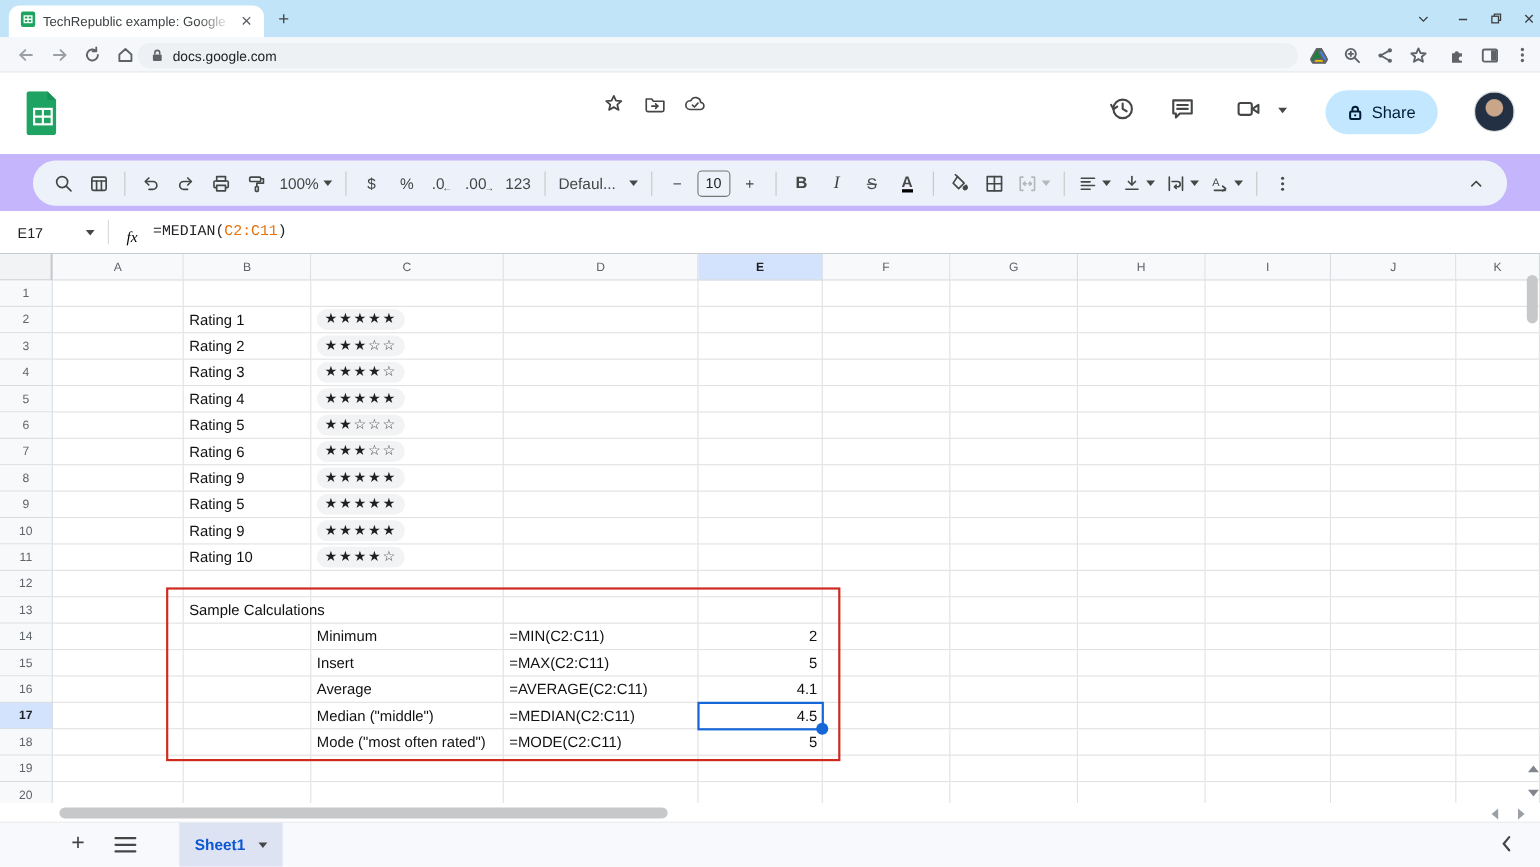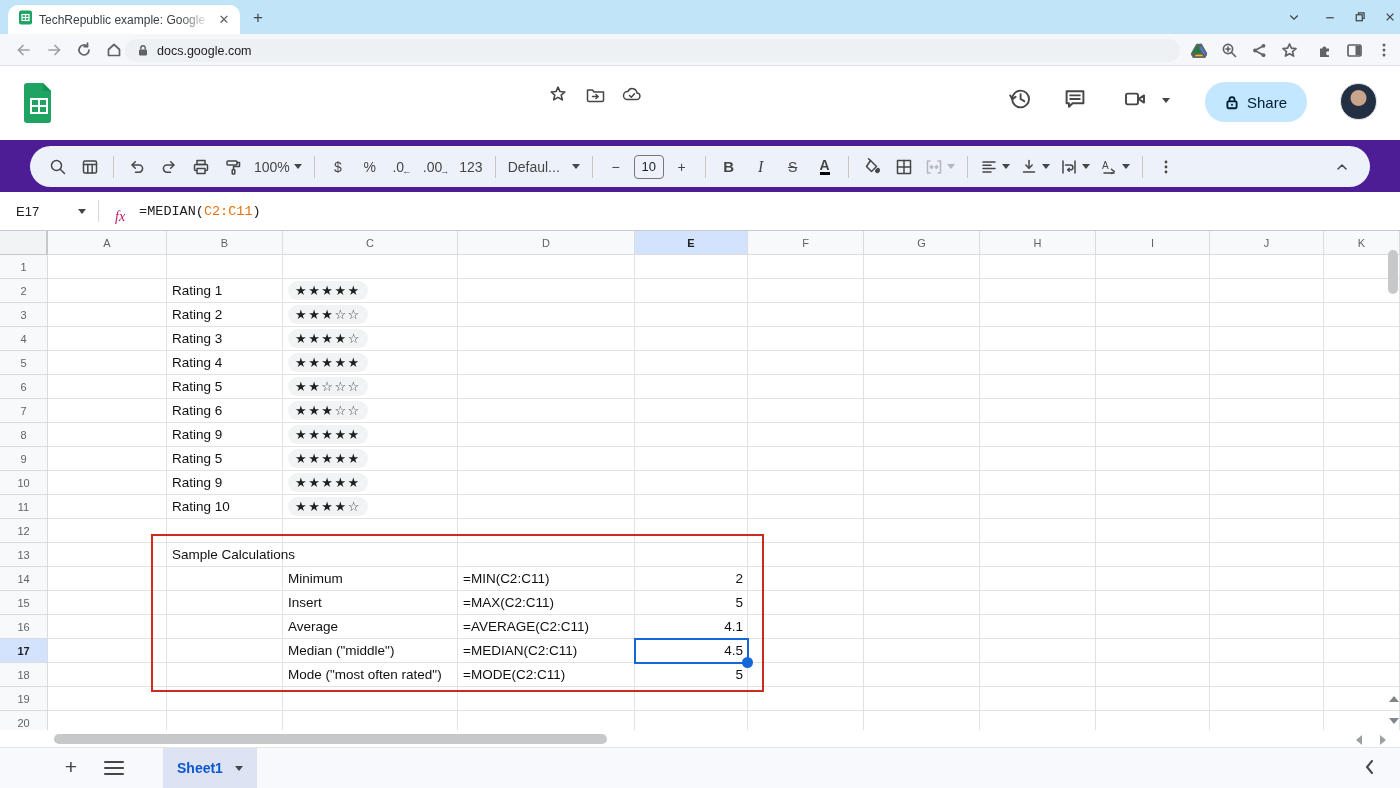--- a/index.html
+++ b/index.html
@@ -36,41 +36,41 @@
   #menubar span { font-size:15px; color:#202124; cursor:default; }
   .hdr-ic { position:absolute; top:20px; width:26px; height:26px; display:flex; align-items:center; justify-content:center; }
   .hdr-ic svg { stroke:#444746; fill:none; stroke-width:1.6; stroke-linecap:round; stroke-linejoin:round; }
   #share-btn { position:absolute; top:16px; left:1205px; width:102px; height:40px; background:#c2e7ff; border-radius:20px; display:flex; align-items:center; justify-content:center; gap:8px; }
   #share-btn span { font-size:15px; color:#001d35; }
   #share-btn svg { stroke:#001d35; fill:none; stroke-width:1.6; }
   #avatar { position:absolute; top:17px; left:1340px; width:37px; height:37px; border-radius:50%;
       background:radial-gradient(circle at 50% 40%, #c9a689 0 27%, #233044 31% 100%); border:1px solid #d7dadd; }
 
   
-  #toolbar-row { position:absolute; top:140px; left:0; width:1400px; height:52px; background:#4c1d95; }
+  #toolbar-row { position:absolute; top:140px; left:0; width:1400px; height:52px; background:#c4b5fd; }
   #toolbar { position:absolute; top:6px; left:30px; width:1340px; height:41px; background:#edf2fa; border-radius:21px; display:flex; align-items:center; padding:0 14px; gap:4px; }
   .tb { height:28px; min-width:28px; border-radius:5px; display:flex; align-items:center; justify-content:center; color:#444746; font-size:14px; padding:0 3px; }
   .tb svg { stroke:#444746; fill:none; stroke-width:1.5; stroke-linecap:round; stroke-linejoin:round; }
   .tb.gray, .tb.gray svg { color:#b4b7bb; stroke:#b4b7bb; }
   .tb-div { width:1px; height:22px; background:#c4c7c5; margin:0 5px; flex:none; }
   .caret { width:0; height:0; border-left:4px solid transparent; border-right:4px solid transparent; border-top:5px solid #444746; margin-left:4px; }
   .caret.gray { border-top-color:#b4b7bb; }
   #font-size-box { border:1px solid #747775; border-radius:4px; width:30px; height:24px; display:flex; align-items:center; justify-content:center; font-size:13px; color:#202124; }
   .tb .bold { font-weight:bold; font-size:15px; }
   .tb .ital { font-style:italic; font-family:"Liberation Serif",serif; font-size:16px; }
   .tb .strik { text-decoration:line-through; font-size:14px; }
   .tb .tcol { font-size:14px; font-weight:bold; border-bottom:3px solid #000; line-height:14px; }
   .sub-arrow { font-size:9px; margin-top:9px; margin-left:-2px; }
   #tb-collapse { margin-left:auto; }
 
   
   #formula-bar { position:absolute; top:192px; left:0; width:1400px; height:39px; background:#fff; border-bottom:1px solid #c7cace; display:flex; align-items:center; }
   #name-box { width:86px; padding-left:16px; font-size:13px; color:#202124; display:flex; align-items:center; justify-content:space-between; }
   #fb-div { width:1px; height:22px; background:#d5d8dc; margin:0 10px 0 12px; }
-  #fx { font-family:"Liberation Serif",serif; font-style:italic; color:#be185d; font-size:14px; margin:12px 14px 0 6px; }
+  #fx { font-family:"Liberation Serif",serif; font-style:italic; color:#000000; font-size:14px; margin:12px 14px 0 6px; }
   #formula-text { font-family:"Liberation Mono","DejaVu Sans Mono",monospace; font-size:13.5px; color:#202124; }
   #formula-text .rng { color:#e8710a; }
 
   
   #grid { position:absolute; top:231px; left:0; width:1400px; height:499px; background:#fff; overflow:hidden; }
   .ch, .rh { position:absolute; background:#f8f9fa; color:#5f6368; font-size:11px; display:flex; align-items:center; justify-content:center; border-right:1px solid #d9dce0; border-bottom:1px solid #d9dce0; }
   .ch.sel, .rh.sel { background:#d3e3fd; color:#202124; font-weight:bold; }
   #corner { position:absolute; left:0; top:0; width:48px; height:24px; background:#f1f3f4; border-right:2px solid #c6c9cc; border-bottom:1px solid #c6c9cc; }
   .cell { position:absolute; border-right:1px solid #e2e2e2; border-bottom:1px solid #e2e2e2; font-size:13.5px; color:#111; line-height:23px; white-space:nowrap; padding-left:5px; }
   .cell.right { text-align:right; padding-right:4px; padding-left:0; }

